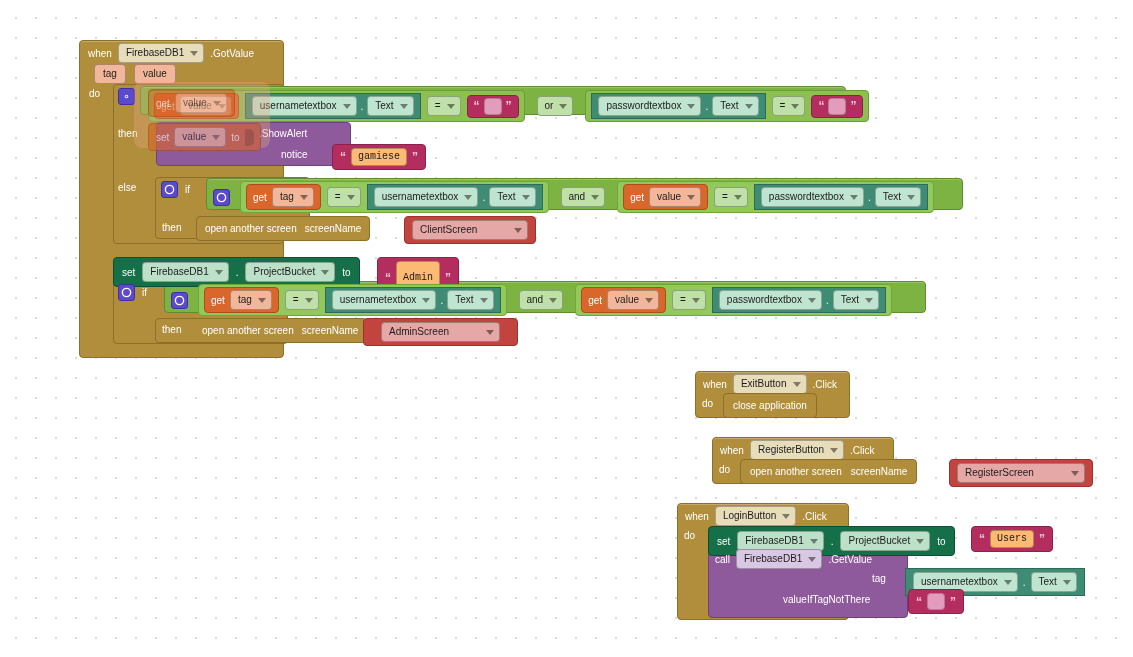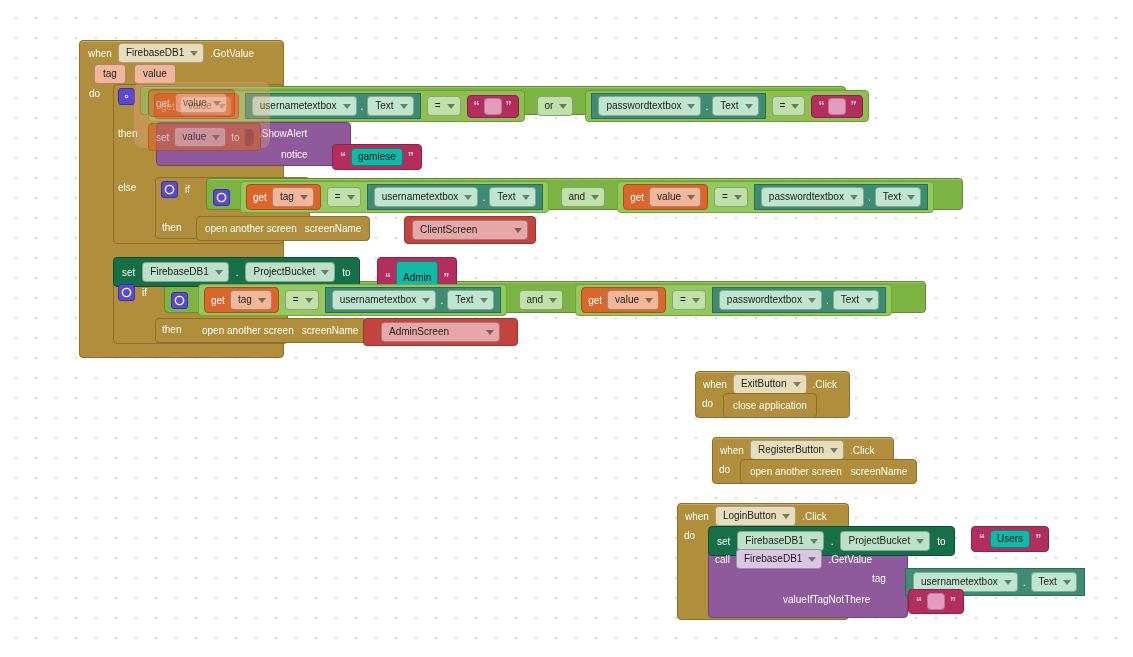--- a/index.html
+++ b/index.html
@@ -29,21 +29,21 @@
   .fld{
     display:inline-flex;align-items:center;gap:5px;
     background:#E3DCC0;border:1px solid rgba(0,0,0,.28);border-radius:4px;
     padding:1px 5px 1px 7px;color:#1c1c1c;font-size:10px;line-height:16px;white-space:nowrap;
   }
   .fld.gold{background:#E7DDBA;}
   .fld.green{background:#BFE0A8;}
   .fld.tgreen{background:#BFE4D0;}
   .fld.dgreen{background:#BDE1C8;}
   .fld.orange{background:#F2B79A;}
-  .fld.pink{background:#14b8a6;}
+  .fld.pink{background:#fdba74;font-family:Liberation Mono, monospace;}
   .fld.red{background:#E6A7A7;gap:36px;}
   .fld.purple{background:#D9C7E4;}
   .caret{width:0;height:0;border-left:4px solid transparent;border-right:4px solid transparent;border-top:5px solid rgba(0,0,0,.45);display:inline-block;margin-left:1px;}
 
   
   .ctrl{background:#B18E3C;border:1px solid #8d6f2b;border-radius:4px;}
 
   
   .grn{background:#7CB342;border:1px solid #5f8c31;border-radius:4px;box-shadow:inset 0 1px 0 rgba(255,255,255,.22);}
   .grn2{background:#8DC051;border:1px solid #6a9c38;border-radius:4px;}
@@ -434,20 +434,26 @@
       <span>RegisterButton</span>
       <i class="caret"></i>
     </span>
     <span class="lbl">.Click</span>
   </div>
   <div class="blk lbl" style="left:719px;top:462px;z-index:6;">do</div>
   <div class="blk ctrl row" style="left:740px;top:459px;padding:4px 9px;gap:9px;z-index:6;">
     <span class="lbl">open another screen</span>
     <span class="lbl">screenName</span>
   </div>
+  <div class="blk redb row" style="left:949px;top:459px;padding:3px 7px;z-index:7;">
+    <span class="fld red">
+      <span>RegisterScreen</span>
+      <i class="caret"></i>
+    </span>
+  </div>
 
   <div class="blk evt" style="left:677px;top:503px;width:172px;height:117px;z-index:3;"></div>
   <div class="blk row" style="left:685px;top:506px;z-index:6;gap:6px;">
     <span class="lbl">when</span>
     <span class="fld gold">
       <span>LoginButton</span>
       <i class="caret"></i>
     </span>
     <span class="lbl">.Click</span>
   </div>

